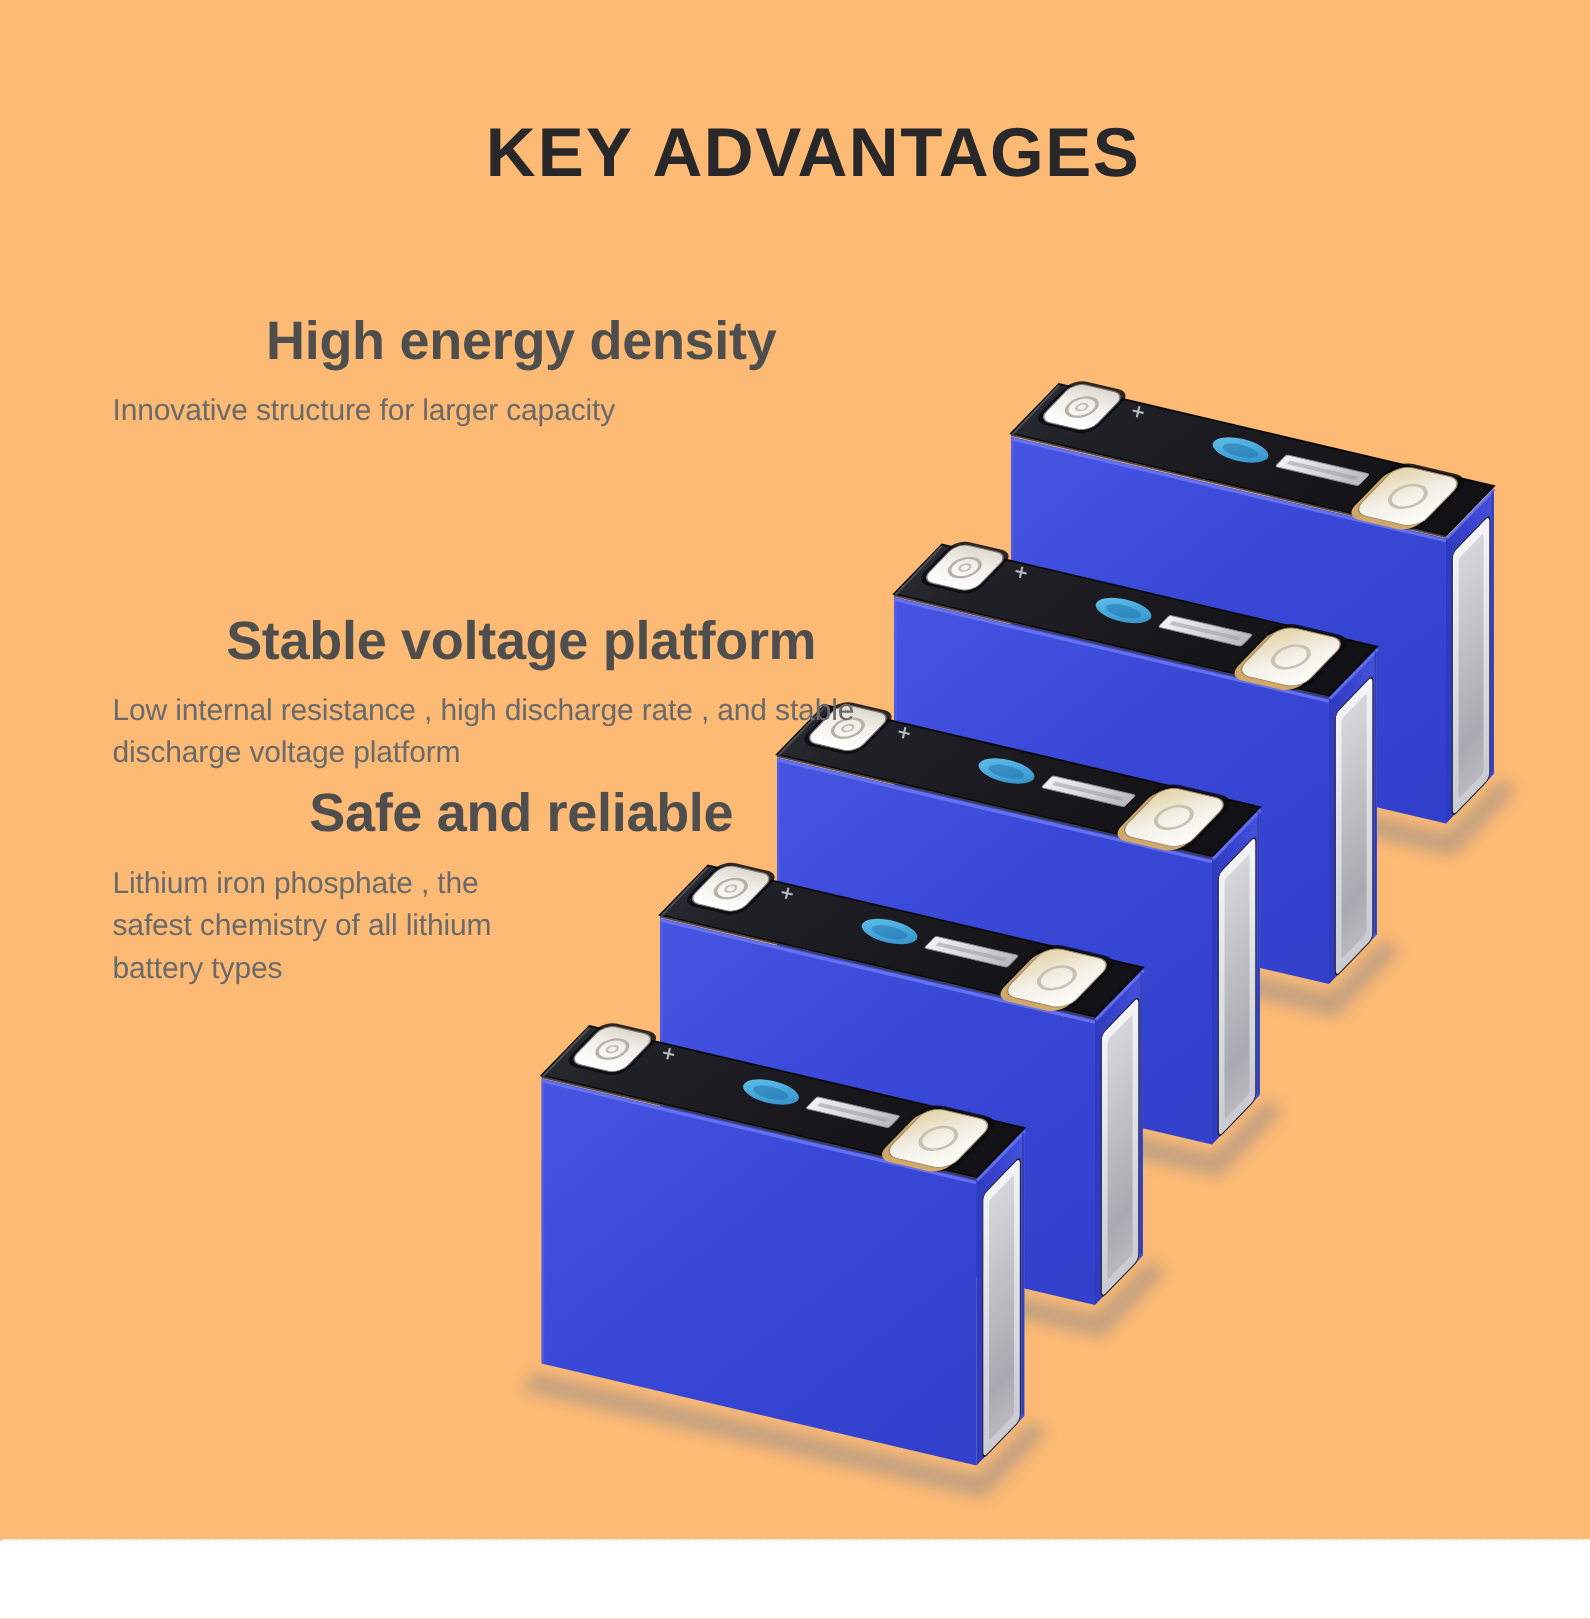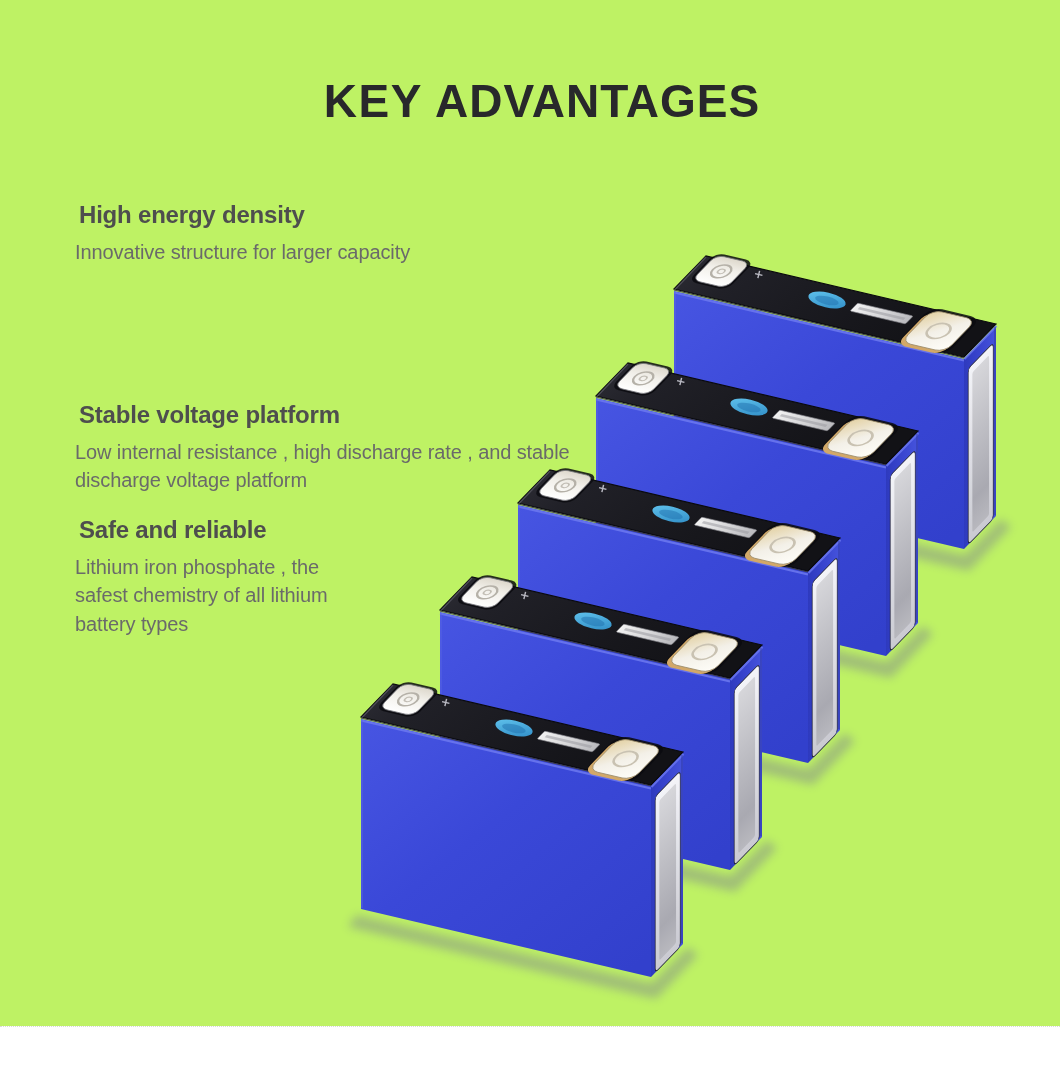--- a/index.html
+++ b/index.html
@@ -1,37 +1,37 @@
 <!DOCTYPE html>
 <html><head>
 <meta charset="utf-8">
 <style>
   html,body{margin:0;padding:0;}
   body{
     width:1060px;height:1079px;overflow:hidden;
     font-family:"Liberation Sans",sans-serif;
     background:#f0f1f3;
   }
-  .page{position:relative;width:1060px;height:1079px;background:#bef264;}
+  .page{position:relative;width:1060px;height:1079px;background:#fdba74;}
 
   .title{
     position:absolute;top:74px;left:0;width:100%;margin:0;
     text-align:center;font-size:46px;color:#28282b;
     transform:translateX(12px);
     white-space:nowrap;
   }
   .title .t-lead{font-weight:900;letter-spacing:1.5px;}
   .title .t-rest{font-weight:700;letter-spacing:1px;}
 
   .hero-svg{position:absolute;left:0;top:0;}
 
   .feature{position:absolute;left:75px;width:545px;}
   .feature h2{
-    margin:4px;font-size:24px;line-height:35px;font-weight:700;
-    color:#4e4e4e;letter-spacing:-0.2px;
+    margin:16px;font-size:36px;line-height:35px;font-weight:700;
+    color:#4e4e4e;letter-spacing:-0.2px;text-align:center;
   }
   .feature p{
     margin:6px 0 0;font-size:20px;line-height:1.42;
     color:#6a6a6a;letter-spacing:-0.1px;white-space:pre-line;
   }
   .f1{top:193px;} .f2{top:274px;} .f3{top:393px;} .f4{top:508px;}
 
   .footer{
     position:absolute;left:0;top:1026px;width:1060px;height:53px;
     background:#ffffff;border-top:1px dotted #d9d9d9;box-sizing:border-box;

